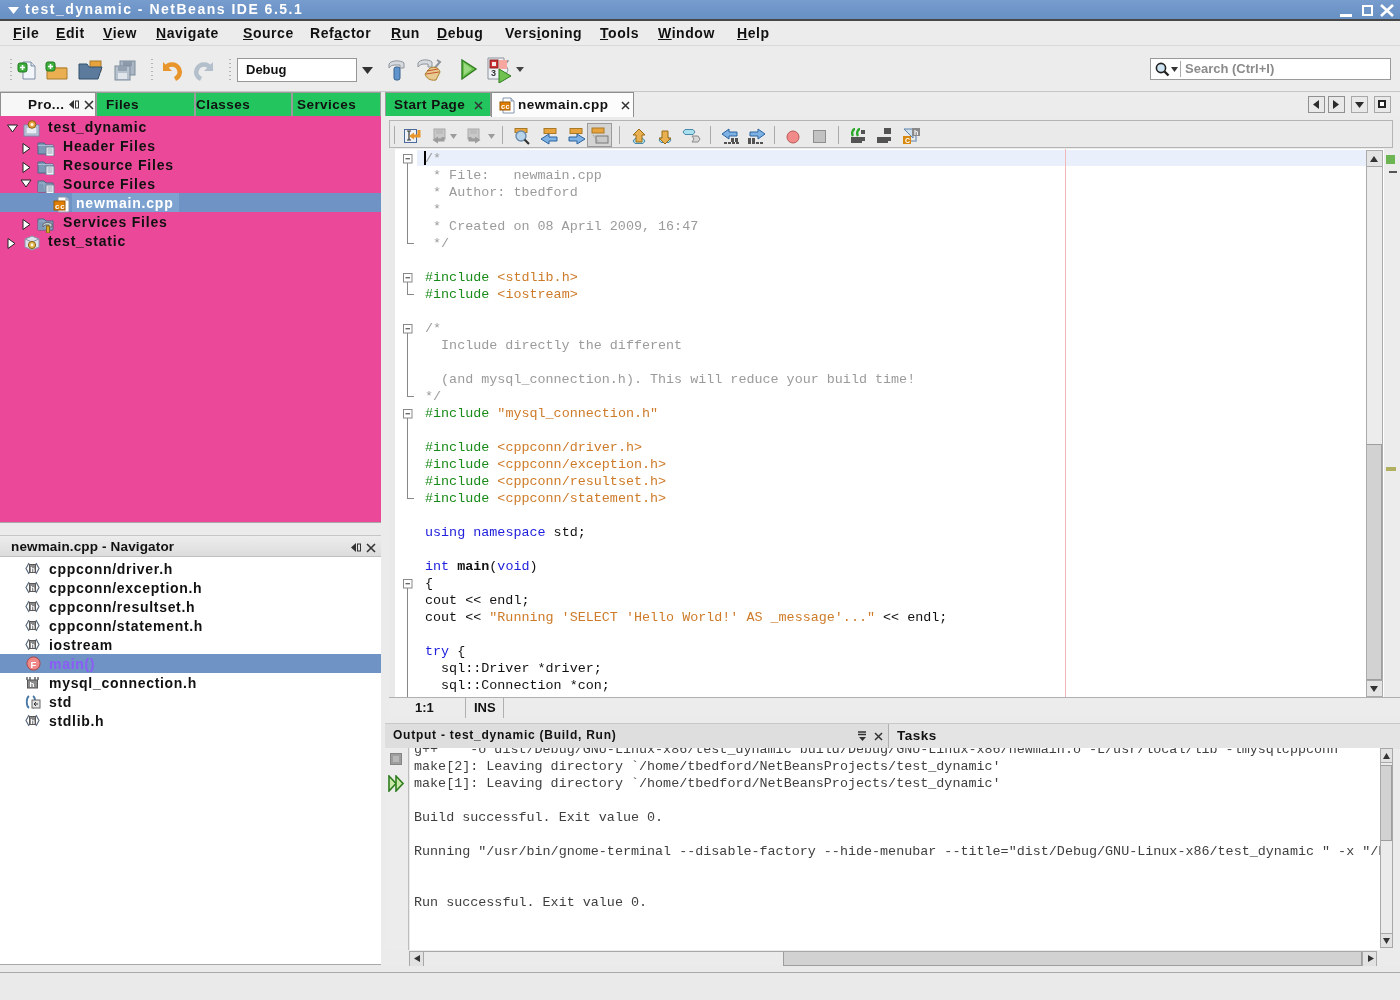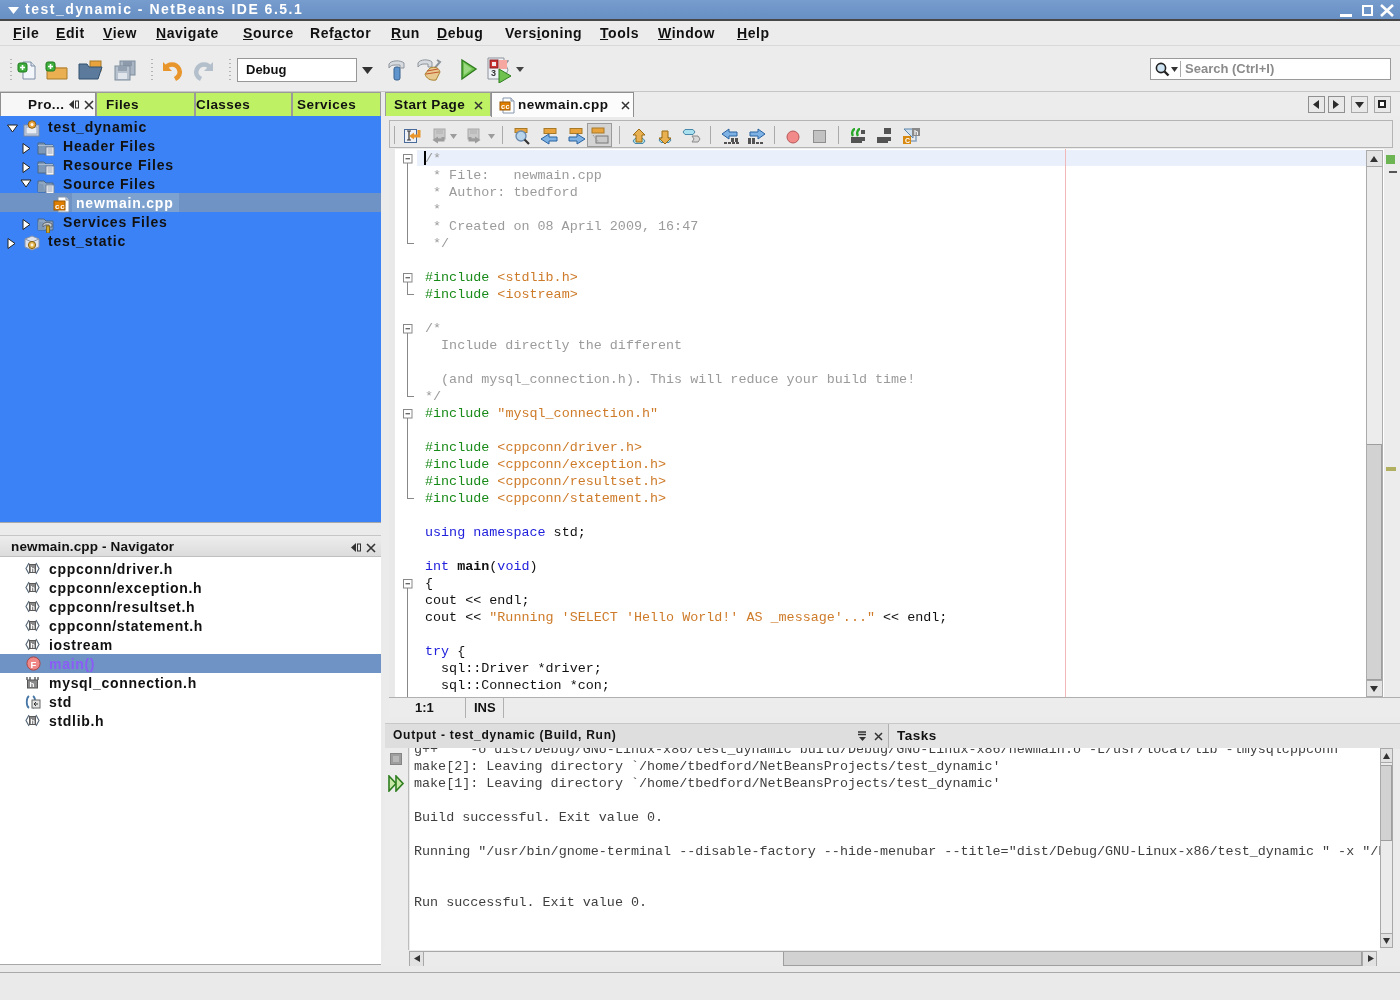--- a/index.html
+++ b/index.html
@@ -1,21 +1,21 @@
 <!DOCTYPE html>
 <html><head><meta charset="utf-8"><title>t</title>
 <style>
 *{margin:0;padding:0;box-sizing:border-box}
 html,body{width:1400px;height:1000px;overflow:hidden}
 body{position:relative;font-family:"Liberation Sans",sans-serif;background:#ebebeb;font-size:13px;color:#111}
 .a{position:absolute}
 .b{font-weight:bold}
 .mono{font-family:"Liberation Mono",monospace;font-size:13.4px;white-space:pre}
 .u{text-decoration:underline}
-.tab{position:absolute;top:0;height:24px;background:#bef264;border:1px solid #9b9b9b;border-bottom:none;font-weight:bold;line-height:23px;font-size:13.5px;letter-spacing:0.45px}
+.tab{position:absolute;top:0;height:24px;background:#22c55e;border:1px solid #9b9b9b;border-bottom:none;font-weight:bold;line-height:23px;font-size:13.5px;letter-spacing:0.45px}
 .cm{color:#9b9b9b}
 .kw{color:#2121dd}
 .pp{color:#188a18}
 .st{color:#ce7b29}
 </style></head>
 <body>
 <svg width="0" height="0" style="position:absolute">
 <symbol id="hic" viewBox="0 0 15 13">
   <path d="M4,1 L1,6.5 L4,12" fill="none" stroke="#fff" stroke-width="2.6"></path>
   <path d="M11,1 L14,6.5 L11,12" fill="none" stroke="#fff" stroke-width="2.6"></path>
@@ -155,21 +155,21 @@
         </svg>
       <svg class="a" style="left:83px;top:7px" width="10" height="10">
           <path d="M1,1 L9,9 M9,1 L1,9" stroke="#333" stroke-width="1.6"></path>
         </svg>
     </div>
     <div class="tab" style="left:96px;width:99px"><span style="margin-left:9px">Files</span></div>
     <div class="tab" style="left:195px;width:97px"><span style="">Classes</span></div>
     <div class="tab" style="left:292px;width:89px"><span style="margin-left:4px">Services</span></div>
   </div>
 
-  <div class="a" style="left:0;top:24px;width:381px;height:407px;background:#3b82f6;border-bottom:1px solid #a8a8a8">
+  <div class="a" style="left:0;top:24px;width:381px;height:407px;background:#ec4899;border-bottom:1px solid #a8a8a8">
     <div class="a" id="tree" style="left:0;top:0;width:381px;height:406px;font-weight:bold;font-size:14px;letter-spacing:0.8px">
 
       <svg class="a" style="left:7px;top:8px" width="11" height="9">
           <polygon points="0.5,1 10.5,1 5.5,8" fill="#fff" stroke="#222"></polygon>
         </svg>
       <svg class="a" style="left:23px;top:4px" width="18" height="17">
         <rect x="1" y="5" width="15" height="11" fill="#ccd4e4" stroke="#7888a8"></rect>
         <rect x="3" y="7" width="11" height="7" fill="#e8ecf4" stroke="#9aa8c0"></rect>
         <circle cx="9" cy="4.5" r="3.8" fill="#e8a33d" stroke="#8c6010"></circle>
         <circle cx="9" cy="4.5" r="1.5" fill="#fff8ee"></circle>

